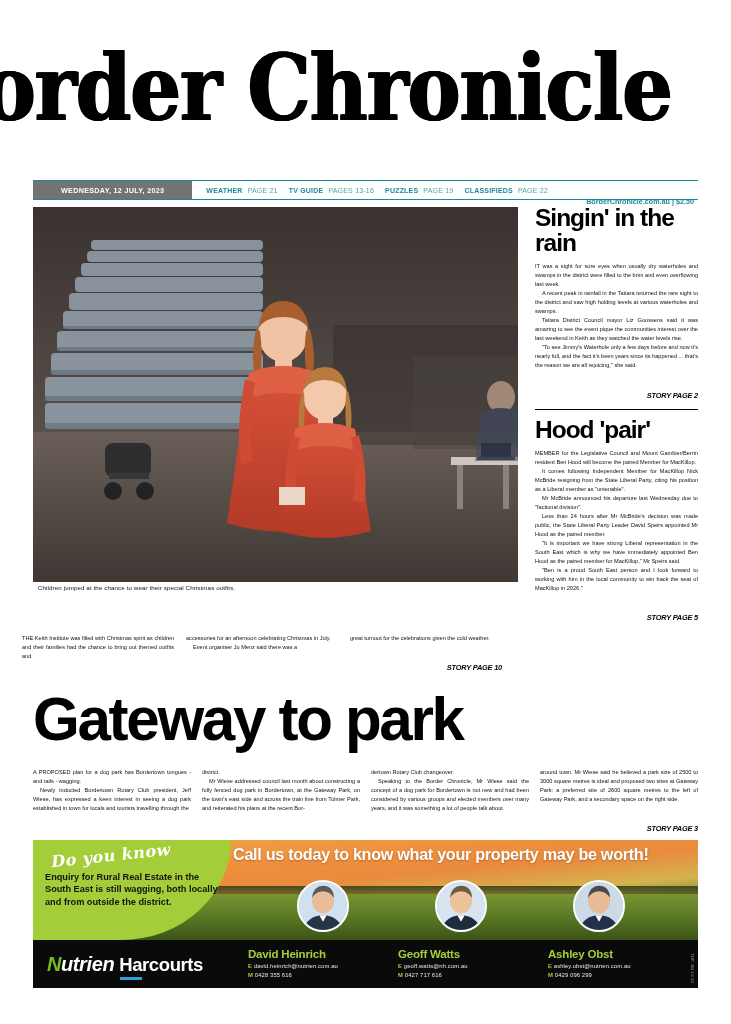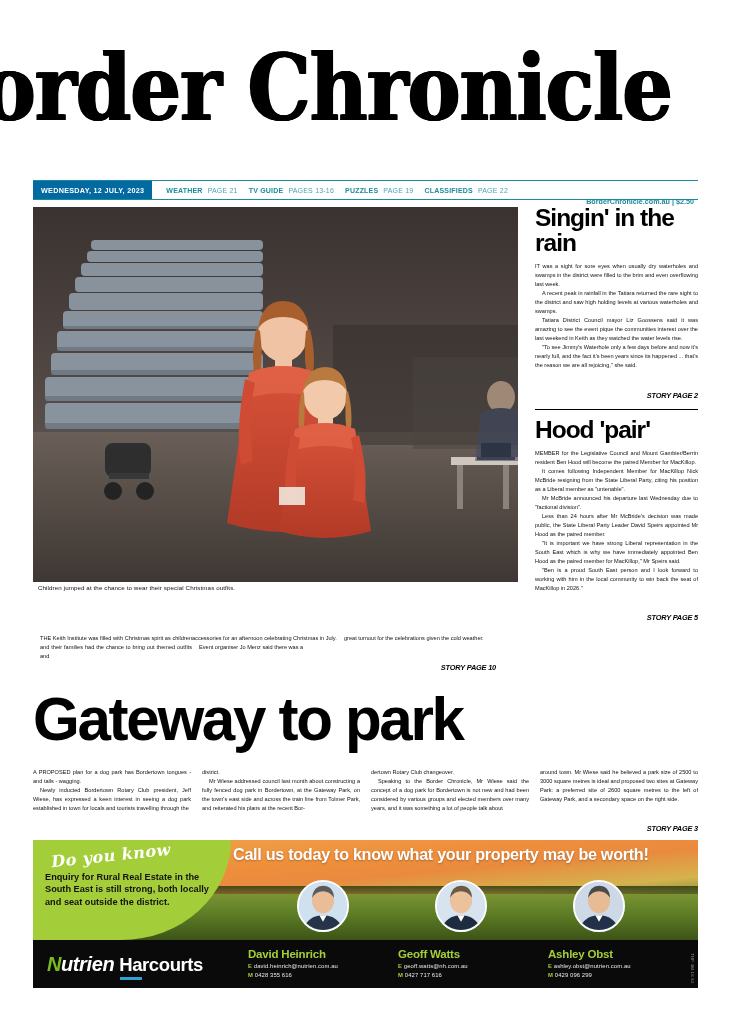--- a/index.html
+++ b/index.html
@@ -39,27 +39,27 @@
 
   
   .infobar {
     position: absolute; left: 33px; top: 180px;
     width: 665px; height: 20px;
     border-top: 1.5px solid #1b8a9c;
     border-bottom: 1.5px solid #1b8a9c;
     display: flex; align-items: stretch;
   }
   .date-chip {
-    background: #0369a1;
+    background: #737373;
     color: #ffffff;
     font-size: 7.2px;
     font-weight: bold;
     letter-spacing: 0.3px;
     display: flex; align-items: center;
-    padding: 0 8px;
+    padding: 0 28px;
     white-space: nowrap;
   }
   .infobar-links {
     flex: 1;
     display: flex; align-items: center;
     gap: 5px;
     padding-left: 14px;
     color: #1b8a9c;
     font-size: 7px;
     white-space: nowrap;
@@ -96,23 +96,23 @@
     width: 485px;
     font-size: 29px;
     font-weight: bold;
     letter-spacing: -0.8px;
     line-height: 1.05;
     color: #000;
     font-family: "Liberation Sans", sans-serif;
   }
 
   .children-cols {
-    position: absolute; left: 40px; top: 634px;
+    position: absolute; left: 21px; top: 634px;
     width: 482px;
-    display: flex; 
+    display: flex; gap: 12px; justify-content: center;
   }
   .children-cols .col { width: 152px; }
   .bodytext {
     font-size: 5.6px;
     line-height: 1.62;
     text-align: justify;
     color: #111;
   }
   .storyline {
     font-size: 7.4px; font-weight: bold; color: #000;
@@ -437,21 +437,21 @@
     </div>
   </div>
 
   <div class="advert">
     <div class="ad-top">
       <div class="ad-sky"></div>
       <div class="ad-trees"></div>
       <div class="ad-field"></div>
       <div class="ad-green-panel"></div>
       <div class="ad-doyouknow">Do you know</div>
-      <div class="ad-enquiry">Enquiry for Rural Real Estate in the South East is still strong, both locally and seat outside the district.</div>
+      <div class="ad-enquiry">Enquiry for Rural Real Estate in the South East is still wagging, both locally and from outside the district.</div>
       <div class="ad-call">Call us today to know what  your property may be worth!</div>
       <div class="ad-faces">
         <div class="face">
           <svg viewBox="0 0 52 52">
             <rect width="52" height="52" fill="#cfe0ef"></rect>
             <ellipse cx="26" cy="20" rx="12" ry="14" fill="#e9bd97"></ellipse>
             <path d="M14 17 q2 -13 12 -13 q11 0 12 13 q-5 -7 -12 -7 q-7 0 -12 7z" fill="#5b5b5b"></path>
             <path d="M4 52 q6 -16 22 -16 q16 0 22 16z" fill="#26344a"></path>
             <path d="M22 36 l4 7 l4 -7 z" fill="#ffffff"></path>
           </svg>

